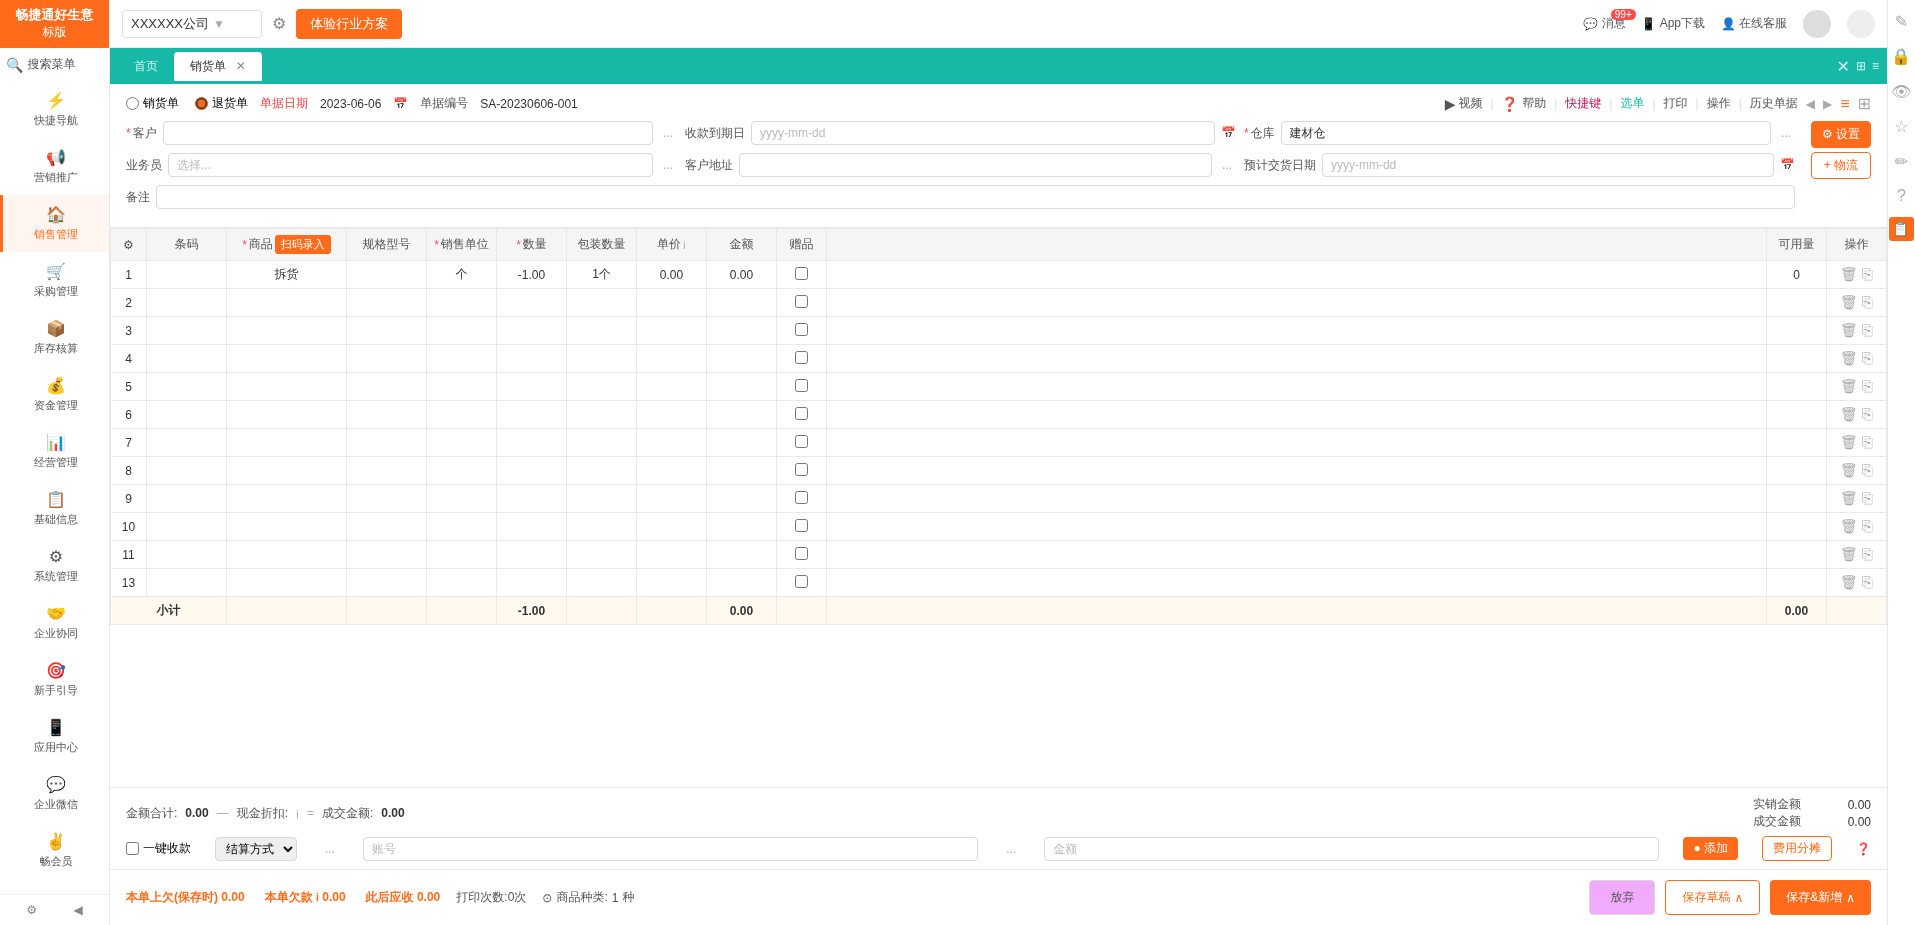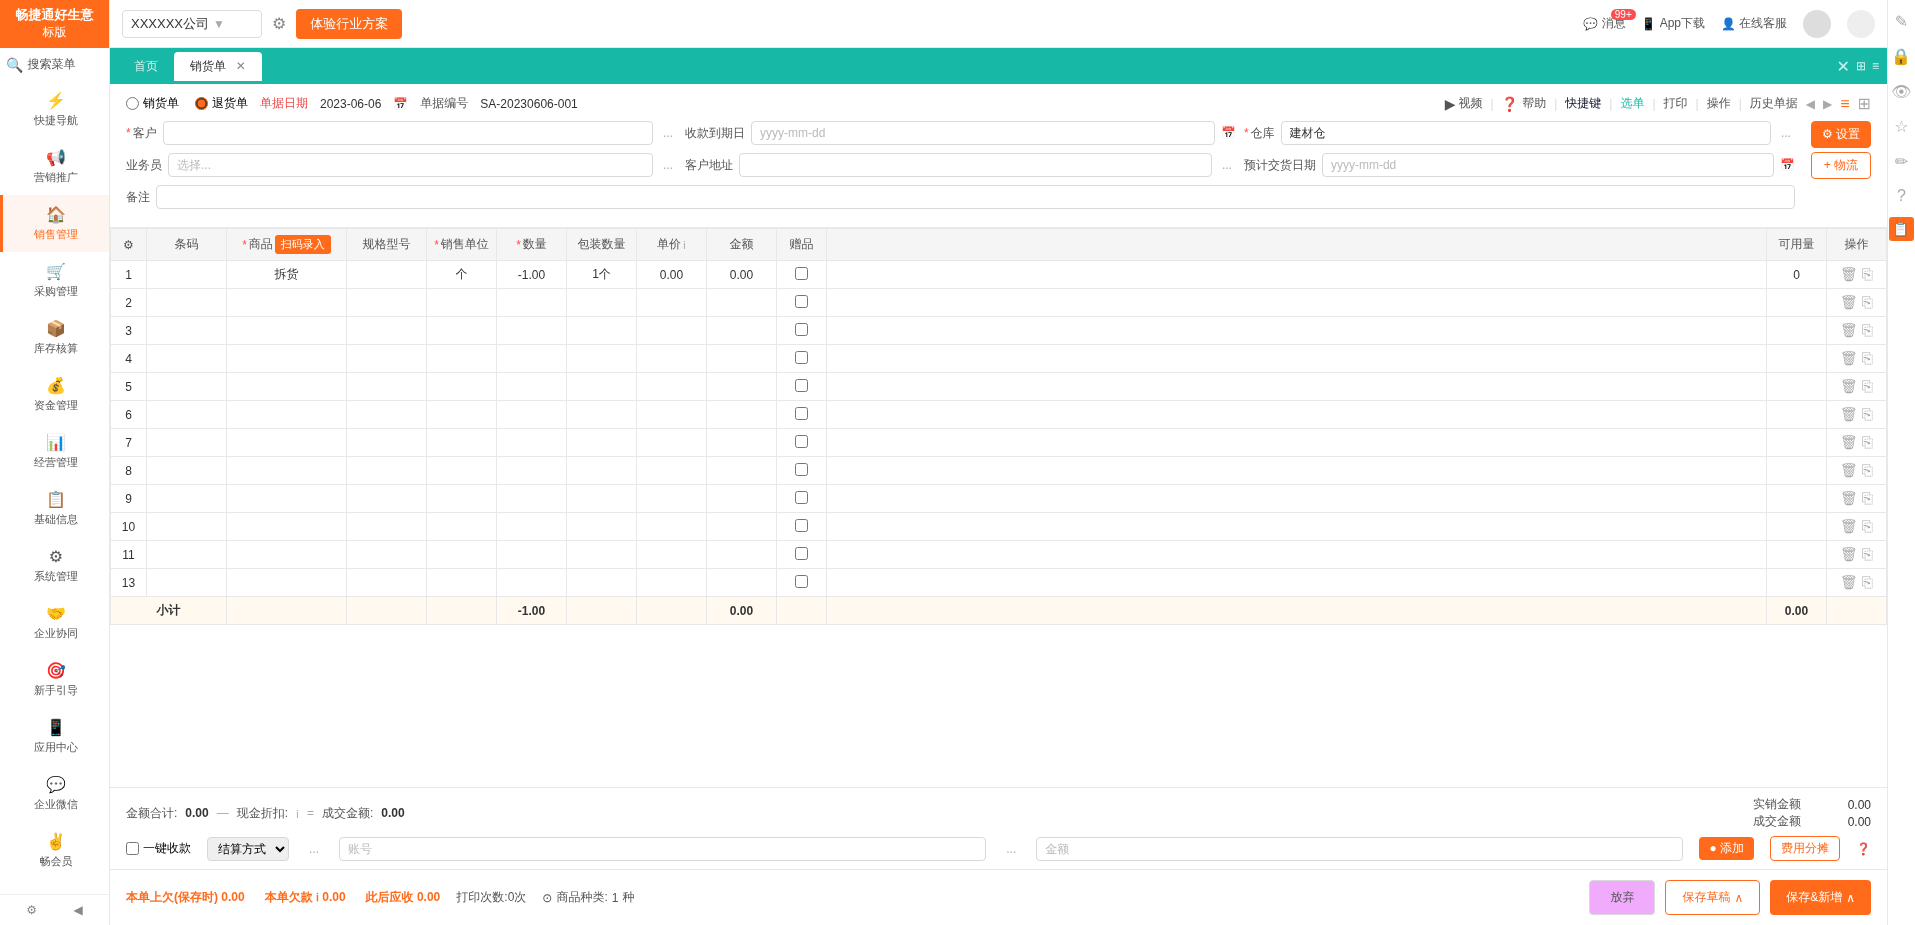--- a/index.html
+++ b/index.html
@@ -85,21 +85,21 @@
     .op-icons { display: flex; gap: 4px; justify-content: center; }
     .op-icon { color: #aaa; cursor: pointer; font-size: 14px; }
 
     
     .bottom-summary { background: #fff; border-top: 1px solid #e8e8e8; padding: 8px 16px; flex-shrink: 0; }
     .summary-row { display: flex; align-items: center; gap: 8px; margin-bottom: 6px; }
     .summary-label { color: #555; }
     .summary-value { color: #333; font-weight: bold; }
     .dash { color: #aaa; }
     .equals { color: #aaa; }
-    .payment-row { display: flex; align-items: center; gap: 16px; }
+    .payment-row { display: flex; align-items: center; gap: 24px; }
     .checkbox-label { display: flex; align-items: center; gap: 4px; cursor: pointer; }
     .select-input { border: 1px solid #d9d9d9; border-radius: 4px; padding: 3px 6px; }
     .add-btn { background: #ff6b1a; color: #fff; border: none; padding: 3px 10px; border-radius: 4px; cursor: pointer; }
     .expense-btn { border: 1px solid #ff6b1a; color: #ff6b1a; background: #fff; padding: 3px 10px; border-radius: 4px; cursor: pointer; }
     .help-icon { color: #aaa; cursor: pointer; }
     .right-summary { margin-left: auto; text-align: right; }
     .right-summary .rs-row { display: flex; gap: 10px; justify-content: flex-end; align-items: center; }
     .rs-label { color: #555; }
     .rs-value { color: #333; min-width: 60px; text-align: right; }
 
@@ -265,21 +265,21 @@
             <span class="t-icon">▶</span>
             <span>视频</span>
           </span>
         <span style="color:#ddd;">|</span>
         <span class="toolbar-btn">
             <span class="t-icon">❓</span>
             <span>帮助</span>
           </span>
         <span style="color:#ddd;">|</span>
         <span class="toolbar-btn">
-            <span style="color:#0f172a;">快捷键</span>
+            <span style="color:#be185d;">快捷键</span>
           </span>
         <span style="color:#ddd;">|</span>
         <span class="toolbar-btn">
             <span style="color:#17b8a6;">选单</span>
           </span>
         <span style="color:#ddd;">|</span>
         <span class="toolbar-btn">
             <span>打印</span>
           </span>
         <span style="color:#ddd;">|</span>

